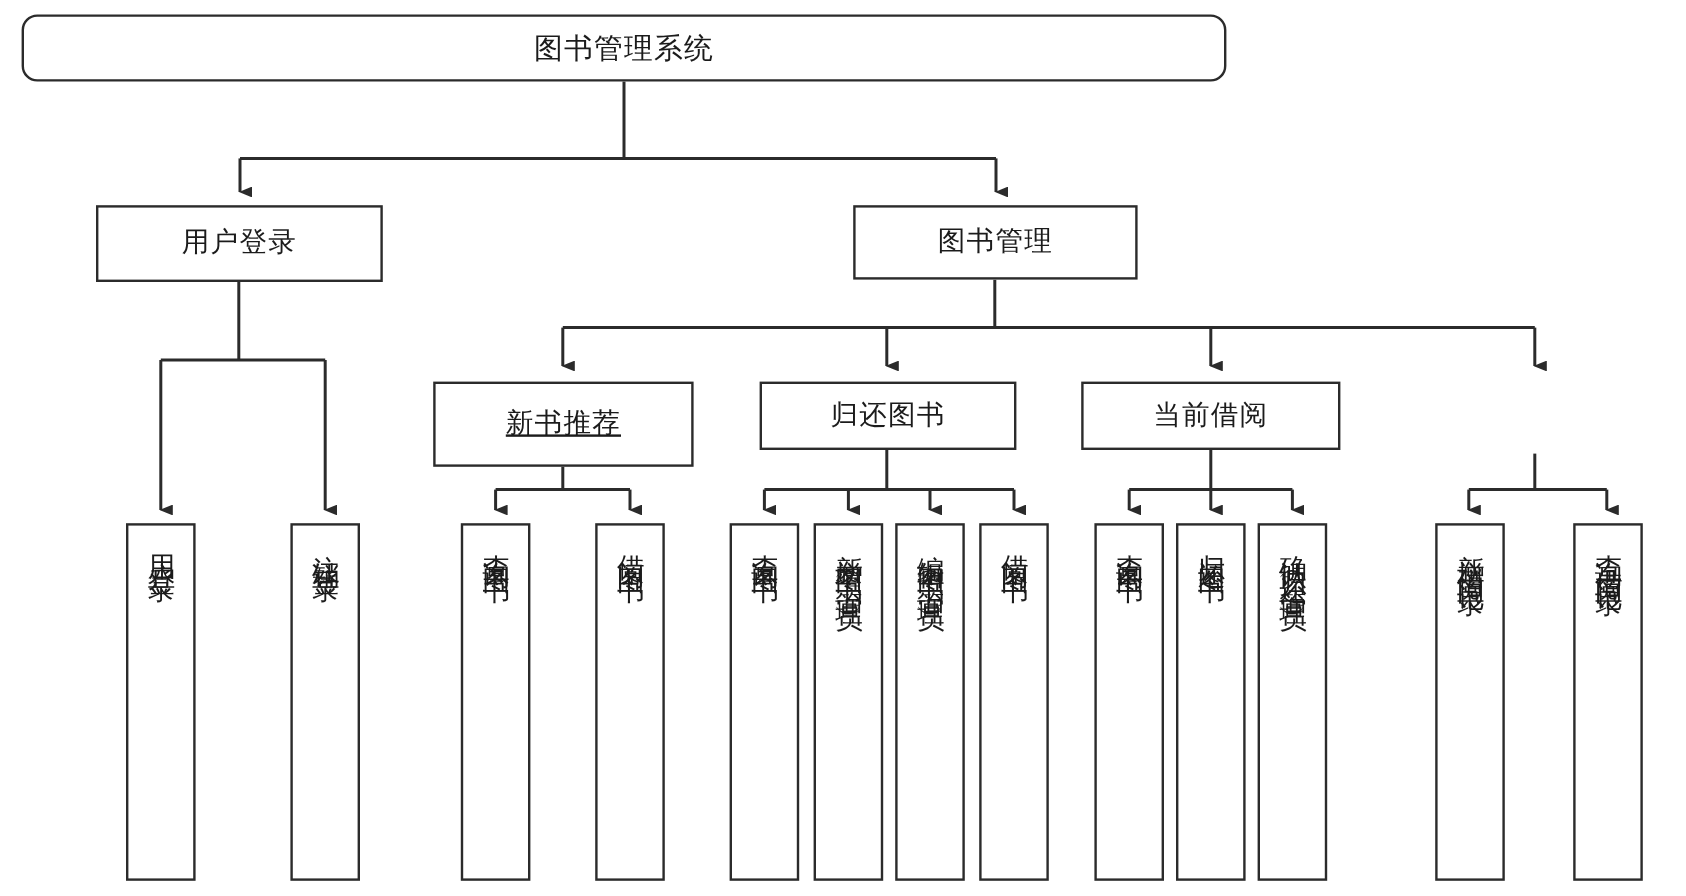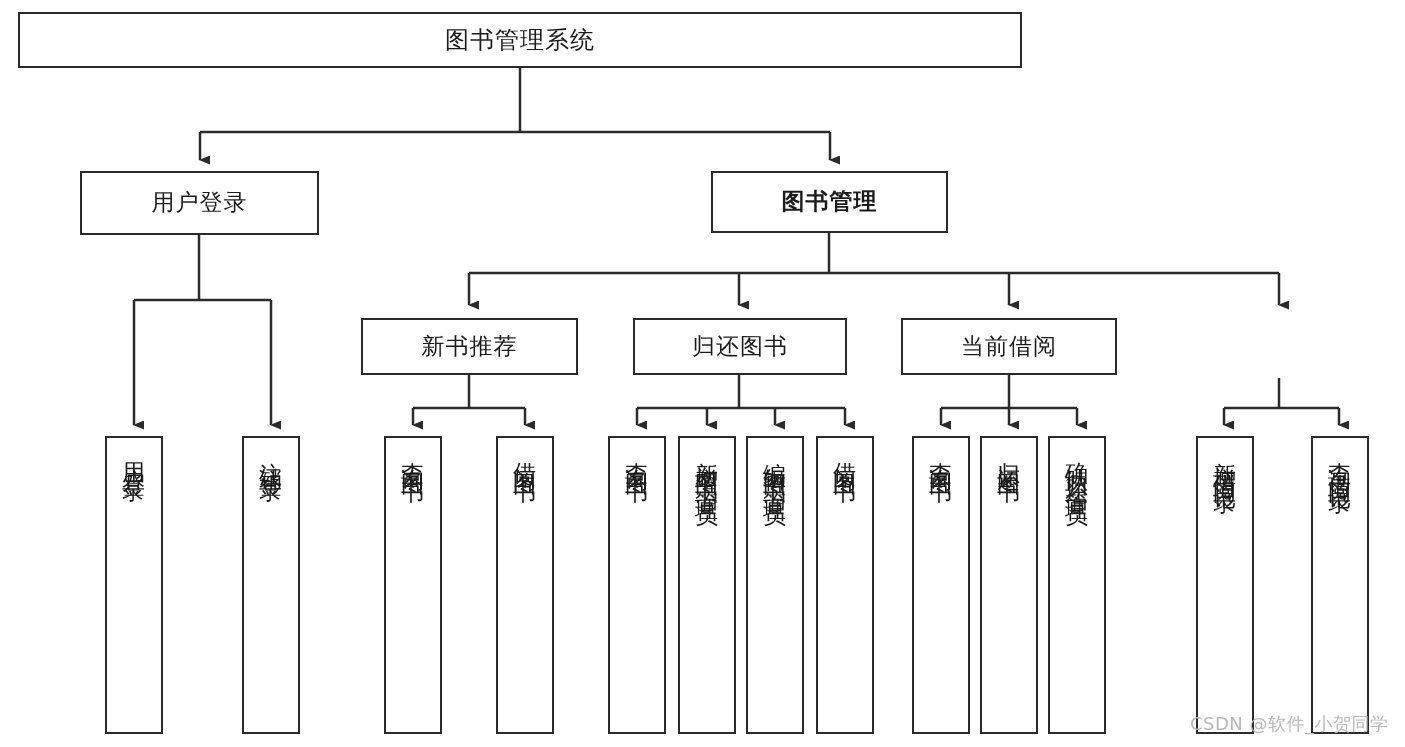--- a/index.html
+++ b/index.html
@@ -27,20 +27,21 @@
     justify-content: center;
     color: #1b1b1b;
   }
   .node.horiz {
     font-size: 23px;
     letter-spacing: 1px;
     line-height: 1.2;
   }
   .node.root {
     font-size: 24px;
+    border-radius: 13px;
   }
   .node.leaf {
     font-size: 23px;
     padding: 6px 0;
     align-items: flex-start;
   }
   .vtext {
     writing-mode: vertical-rl;
     text-orientation: upright;
     letter-spacing: 6px;
@@ -118,23 +119,23 @@
       <path d="M1224,408 L1339,408"></path>
       <path d="M1224,408 L1224,425" marker-end="url(#arrow)"></path>
       <path d="M1339,408 L1339,425" marker-end="url(#arrow)"></path>
     </g>
   </svg>
 
   <div class="node root horiz" style="left:18px; top:12px; width:1004px; height:56px;">图书管理系统</div>
 
   <div class="node horiz" style="left:80px; top:171px; width:239px; height:64px;">用户登录</div>
 
-  <div class="node horiz" style="left:711px; top:171px; width:237px; height:62px;font-weight:bold;">图书管理</div>
+  <div class="node horiz" style="left:711px; top:171px; width:237px; height:62px;">图书管理</div>
 
-  <div class="node horiz" style="left:361px; top:318px; width:217px; height:57px;">新书推荐</div>
+  <div class="node horiz" style="left:361px; top:318px; width:217px; height:71px;text-decoration:underline;">新书推荐</div>
 
   <div class="node horiz" style="left:633px; top:318px; width:214px; height:57px;">归还图书</div>
 
   <div class="node horiz" style="left:901px; top:318px; width:216px; height:57px;">当前借阅</div>
 
 
   <div class="node leaf" style="left:105px; top:436px; width:58px; height:298px;">
     <span class="vtext">用户登录</span>
   </div>
   <div class="node leaf" style="left:242px; top:436px; width:58px; height:298px;">
@@ -171,15 +172,14 @@
     <span class="vtext">确认归还（管理员）</span>
   </div>
 
   <div class="node leaf" style="left:1196px; top:436px; width:58px; height:298px;">
     <span class="vtext">新增借阅记录</span>
   </div>
   <div class="node leaf" style="left:1311px; top:436px; width:58px; height:298px;">
     <span class="vtext">查询借阅记录</span>
   </div>
 
-  <div class="watermark">CSDN @软件_小贺同学</div>
 
 </div>
 
 </body></html>

